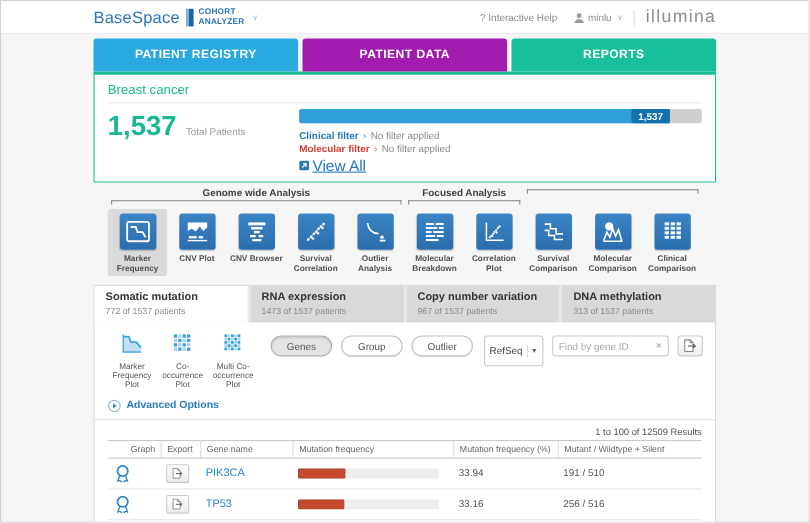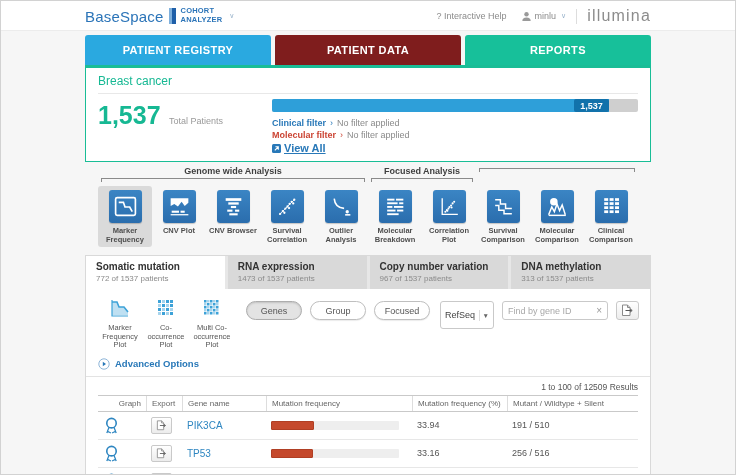--- a/index.html
+++ b/index.html
@@ -18,41 +18,41 @@
   .hright { display:flex; align-items:center; font-size:9px; color:#8b8b8b; }
   .help-link { margin-right:14px; }
   .user-menu { display:flex; align-items:center; gap:3px; }
   .vdiv { width:1px; height:15px; background:#ddd; margin:0 10px; }
   .illumina { font-size:16px; color:#8c8c8c; letter-spacing:1.2px; font-weight:400; }
 
   
   .top-tabs { display:flex; gap:4px; margin-top:4px; height:30px; }
   .ttab { flex:1; display:flex; align-items:center; justify-content:center; font-size:11px; font-weight:bold; color:#fff; letter-spacing:.4px; border-radius:3px 3px 0 0; cursor:pointer; }
   .ttab.blue { background:#2aa9e0; }
-  .ttab.gray { background:#7f1d1d; }
+  .ttab.gray { background:#a21caf; }
   .ttab.green { background:#17c09a; }
 
   
   .cohort-panel { background:#fff; border:1px solid #19bd96; border-top:3px solid #19bd96; padding:6px 12px 7px; }
   .cohort-title { color:#16b893; font-size:12px; padding-bottom:5px; border-bottom:1px solid #e8e8e8; }
   .cohort-body { display:flex; padding-top:5px; }
   .total-col { width:174px; padding-top:2px; }
   .total-num { font-size:25px; font-weight:bold; color:#16b893; }
   .total-lbl { font-size:9px; color:#9a9a9a; margin-left:4px; }
   .cright { flex:1; }
   .pbar { height:13px; background:#cfcfcf; border-radius:2px; position:relative; margin-bottom:6px; }
   .pfill { height:100%; background:#2e9fd9; border-radius:2px 0 0 2px; position:relative; }
   .pbadge { position:absolute; right:0; top:0; bottom:0; background:#1272ab; color:#fff; font-size:9px; font-weight:bold; padding:0 6px; display:flex; align-items:center; border-radius:2px; }
   .filter-line { font-size:9px; display:flex; align-items:center; gap:4px; margin-bottom:2px; }
   .flabel { font-weight:bold; }
   .flabel.clinical, .farr.clinical { color:#2878b8; }
   .flabel.molecular, .farr.molecular { color:#cb4433; }
   .fval { color:#8a8a8a; }
   .viewall { display:flex; align-items:center; gap:3px; margin-top:2px; }
-  .va-link { color:#2878b8; font-size:11px; font-weight:bold; text-decoration:underline; cursor:pointer; }
+  .va-link { color:#2878b8; font-size:14px; font-weight:normal; text-decoration:underline; cursor:pointer; }
 
   
   .groups { width:540px; margin:4px auto 0; display:flex; }
   .group { text-align:center; }
   .g1 { width:270px; } .g2 { width:108px; } .g3 { width:162px; }
   .glabel { font-size:9px; font-weight:bold; color:#3f3f3f; }
   .bracket { height:4px; border-top:1px solid #8a8a8a; border-left:1px solid #8a8a8a; border-right:1px solid #8a8a8a; margin:2px 3px 0; }
 
   .tools { width:540px; margin:4px auto 0; display:flex; }
   .tool { width:54px; text-align:center; padding:4px 1px 3px; border-radius:3px; cursor:pointer; }
@@ -410,21 +410,21 @@
                 <rect x="15" y="12" width="2.5" height="2.5"></rect>
                 <rect x="6" y="15" width="2.5" height="2.5"></rect>
                 <rect x="12" y="15" width="2.5" height="2.5"></rect>
               </g>
             </svg>
           <div class="pt-label">Multi Co- occurrence Plot</div>
         </div>
         <div class="pills">
           <div class="pill active">Genes</div>
           <div class="pill">Group</div>
-          <div class="pill">Focused</div>
+          <div class="pill">Outlier</div>
         </div>
         <div class="refseq">
           <span>RefSeq</span>
           <span class="sep"></span>
           <span class="caret">▼</span>
         </div>
         <div class="searchbox">
           <input type="text" placeholder="Find by gene ID" style="">
           <span class="clear-x">×</span>
         </div>

